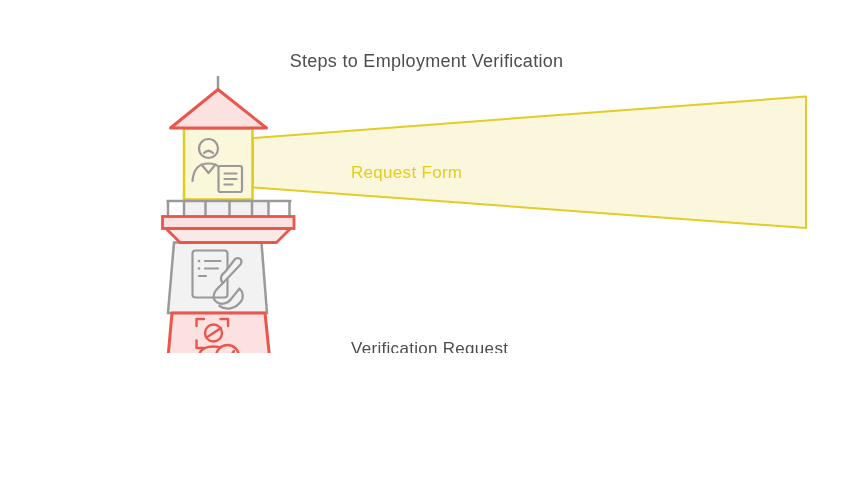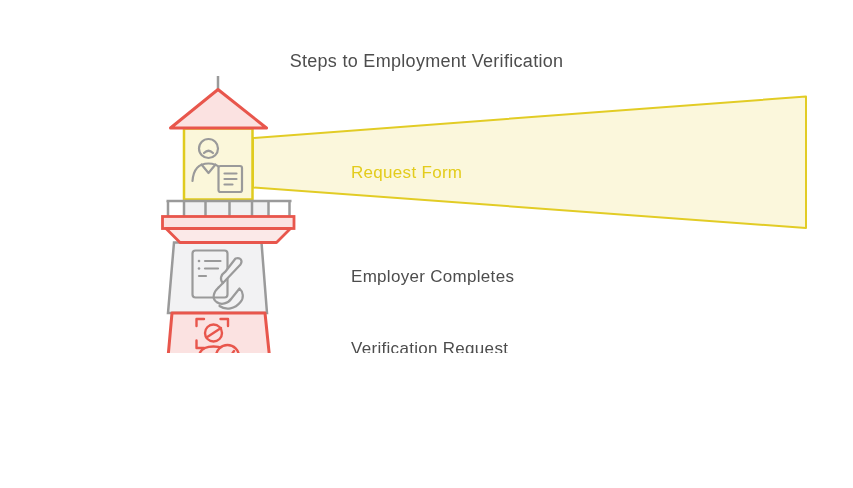--- a/index.html
+++ b/index.html
@@ -110,16 +110,15 @@
          q13.4,-13 26.8,0 q13.4,-13 26.8,0 q13.4,-13 26.8,0 q13.4,-13 26.8,0 q13.4,-13 26.8,0
          q13.4,-13 26.8,0 q13.4,-13 26.8,0 q13.4,-13 26.8,0 q13.4,-13 26.8,0 q13.4,-13 26.8,0
          q13.4,-13 26.8,0 q13.4,-13 26.8,0 q13.4,-13 26.8,0 q13.4,-13 26.8,0 q13.4,-13 26.8,0
          q13.4,-13 26.8,0 q13.4,-13 26.8,0 q13.4,-13 26.8,0 q13.4,-13 26.8,0 q13.4,-13 26.8,0
          q13.4,-13 26.8,0 q13.4,-13 26.8,0 q13.4,-13 26.8,0 q13.4,-13 26.8,0 q13.4,-13 26.8,0
          q13.4,-13 26.8,0 q13.4,-13 26.8,0 q13.4,-13 26.8,0 q13.4,-13 26.8,0 q13.4,-13 26.8,0"></path>
   </svg>
 
   <div class="title">Steps to Employment Verification</div>
   <div class="step-label beam">Request Form</div>
-  <div class="step-label mid">Employer Completes</div>
   <div class="step-label base">Verification Request</div>
 
 </div>
 
 </body></html>

